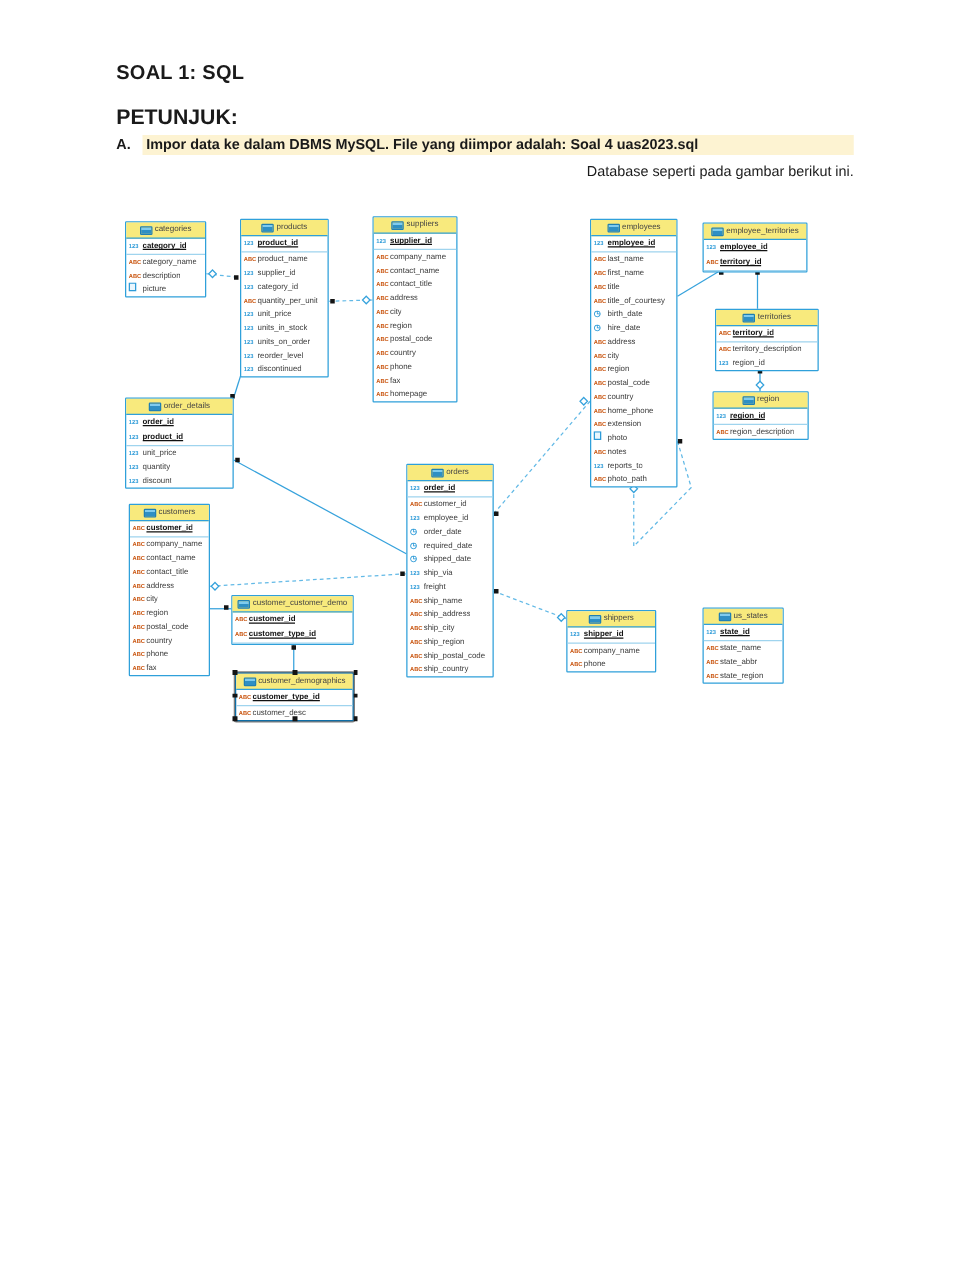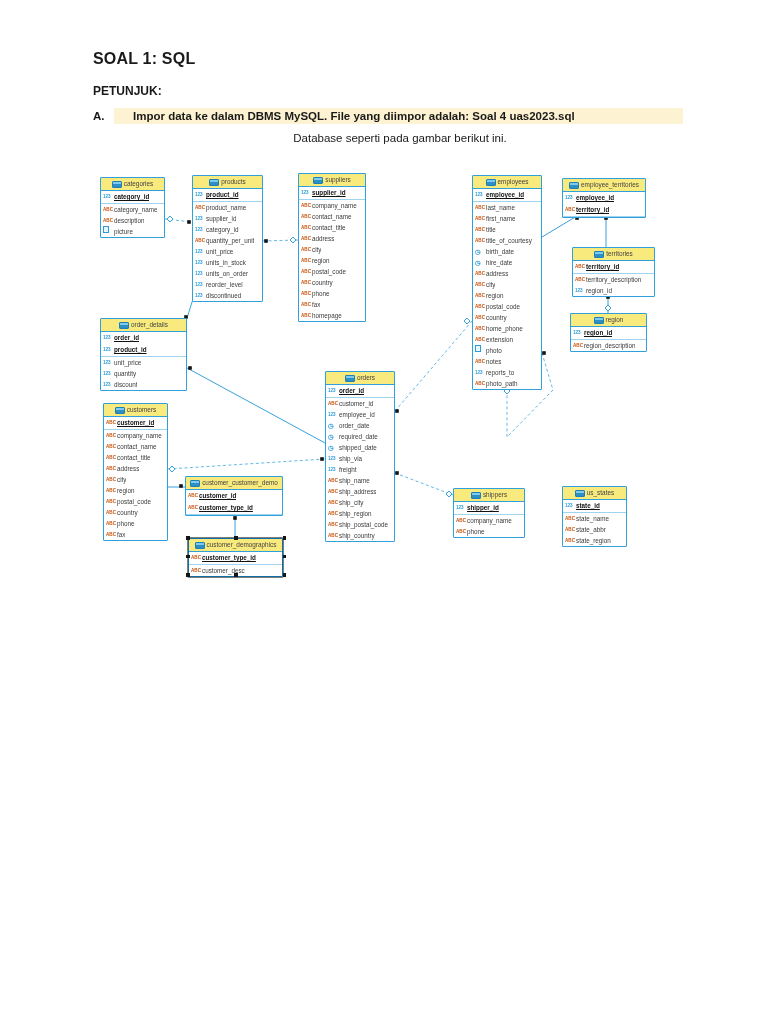--- a/index.html
+++ b/index.html
@@ -2,29 +2,29 @@
 <html><head>
 <meta charset="utf-8">
 <style>
   html,body{margin:0;padding:0;}
   body{background:#ffffff;}
   .page{
     position:relative;width:768px;height:1024px;background:#fff;overflow:hidden;
     font-family:"Liberation Sans",sans-serif;color:#1a1a1a;
   }
   .doc-title{position:absolute;left:93px;top:50px;font-size:16px;font-weight:bold;letter-spacing:.2px;}
-  .doc-subtitle{position:absolute;left:93px;top:84px;font-size:12px;font-weight:bold;}
+  .doc-subtitle{position:absolute;left:93px;top:84px;font-size:17px;font-weight:bold;}
   .item-label{position:absolute;left:93px;top:110px;font-size:11.5px;font-weight:bold;}
   .item-heading{
     position:absolute;left:114px;top:108px;width:569px;height:16px;line-height:16px;
-    font-size:11.5px;font-weight:bold;background:#fdf3d2;padding-left:19px;box-sizing:border-box;
+    font-size:11.5px;font-weight:bold;background:#fdf3d2;padding-left:3px;box-sizing:border-box;
   }
   .item-body{position:absolute;left:117px;top:129px;width:566px;font-size:11.5px;line-height:18px;}
   .item-body .l1{display:block;text-align:justify;text-align-last:justify;}
-  .item-body .l2{display:block;text-align:center;}
+  .item-body .l2{display:block;text-align:right;}
 
   
   #diagram{position:absolute;left:0;top:0;width:768px;height:1024px;}
   .tbl{
     position:absolute;background:#fff;border:1.5px solid #2fa0da;border-radius:1px;
     font-size:6.3px;color:#3a3a3a;box-sizing:border-box;
   }
   .tbl-h{
     height:12px;line-height:12px;background:#f8ea7d;border-bottom:1px solid #2fa0da;
     display:flex;align-items:center;justify-content:center;gap:2px;color:#444;

